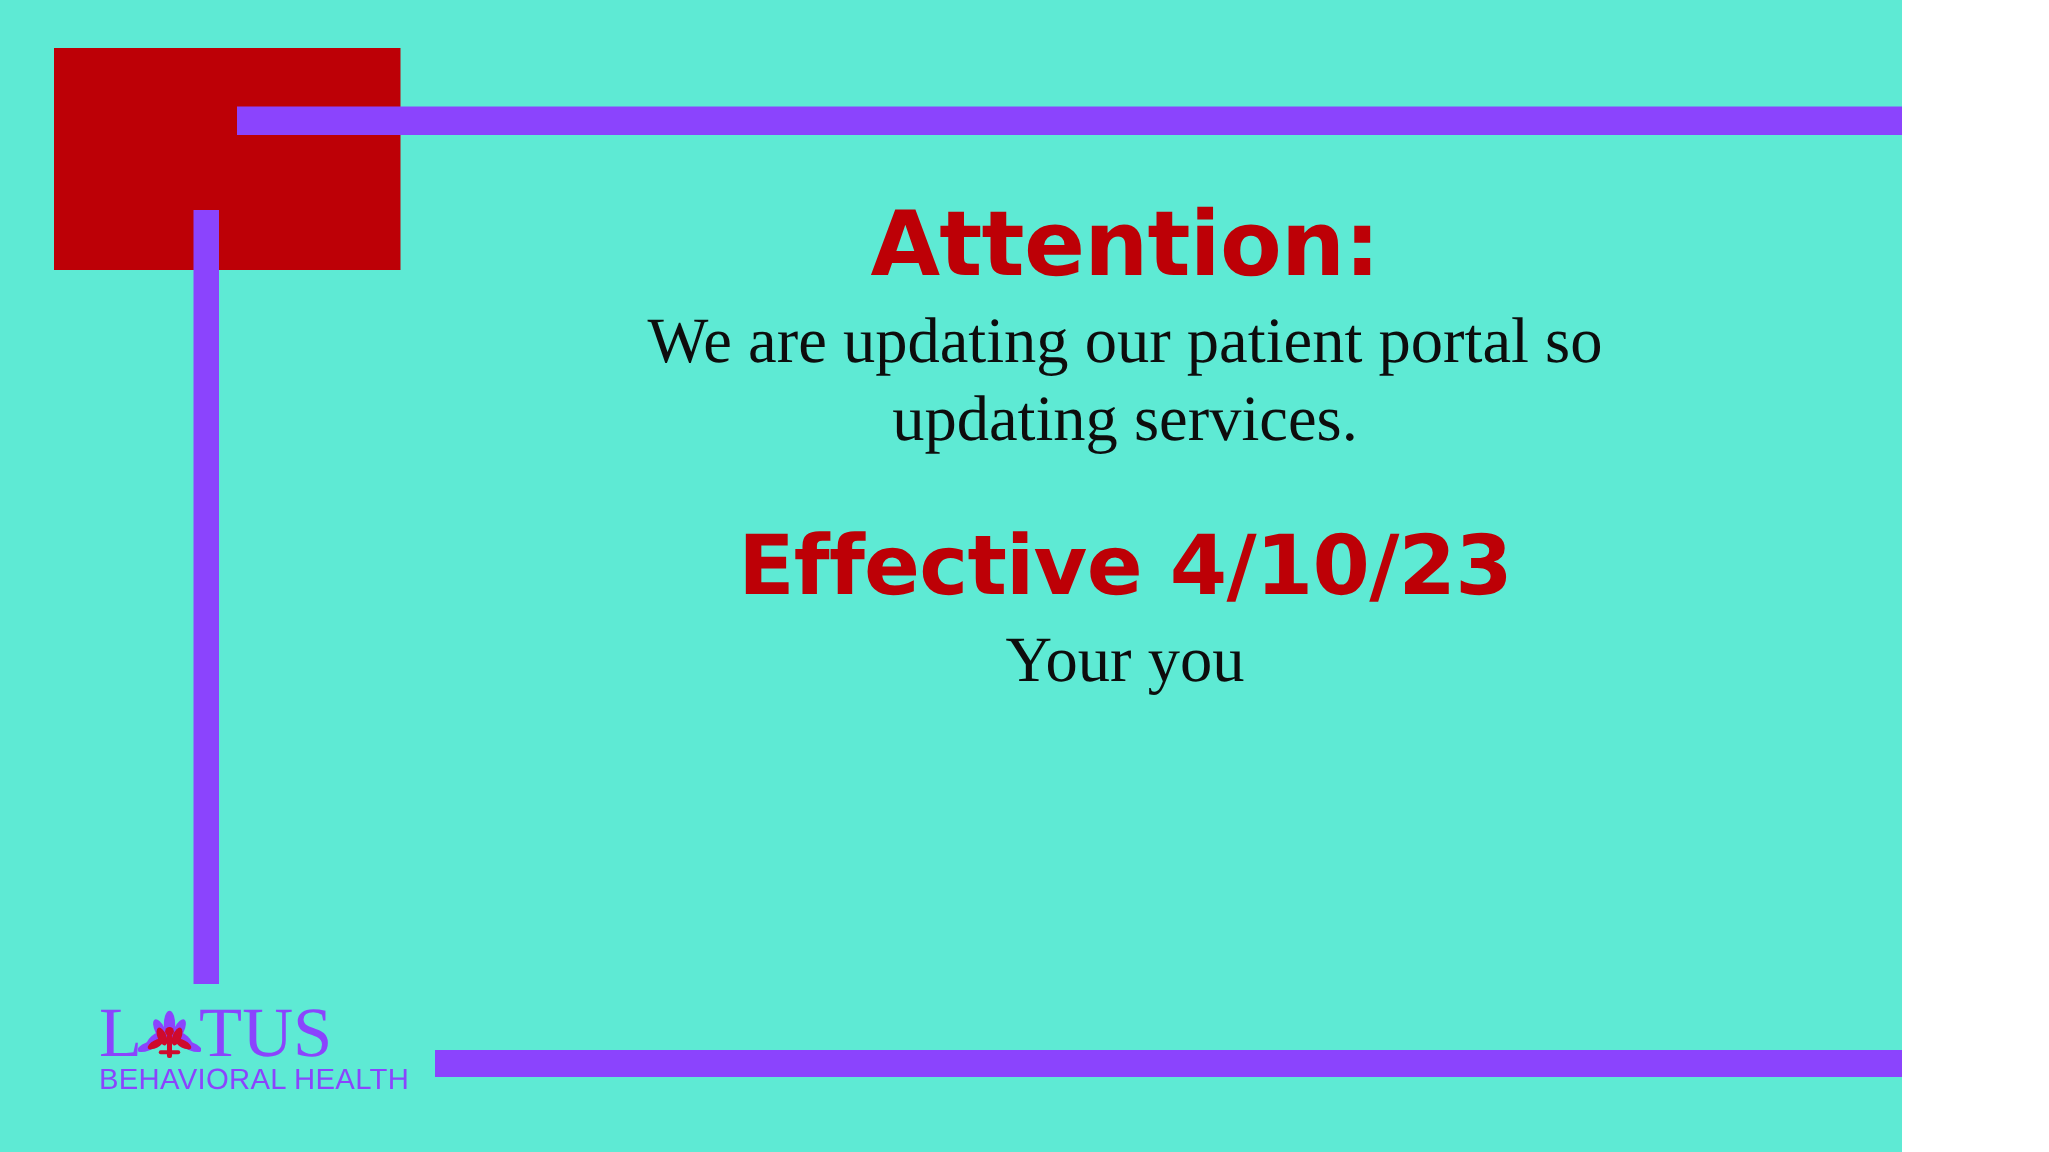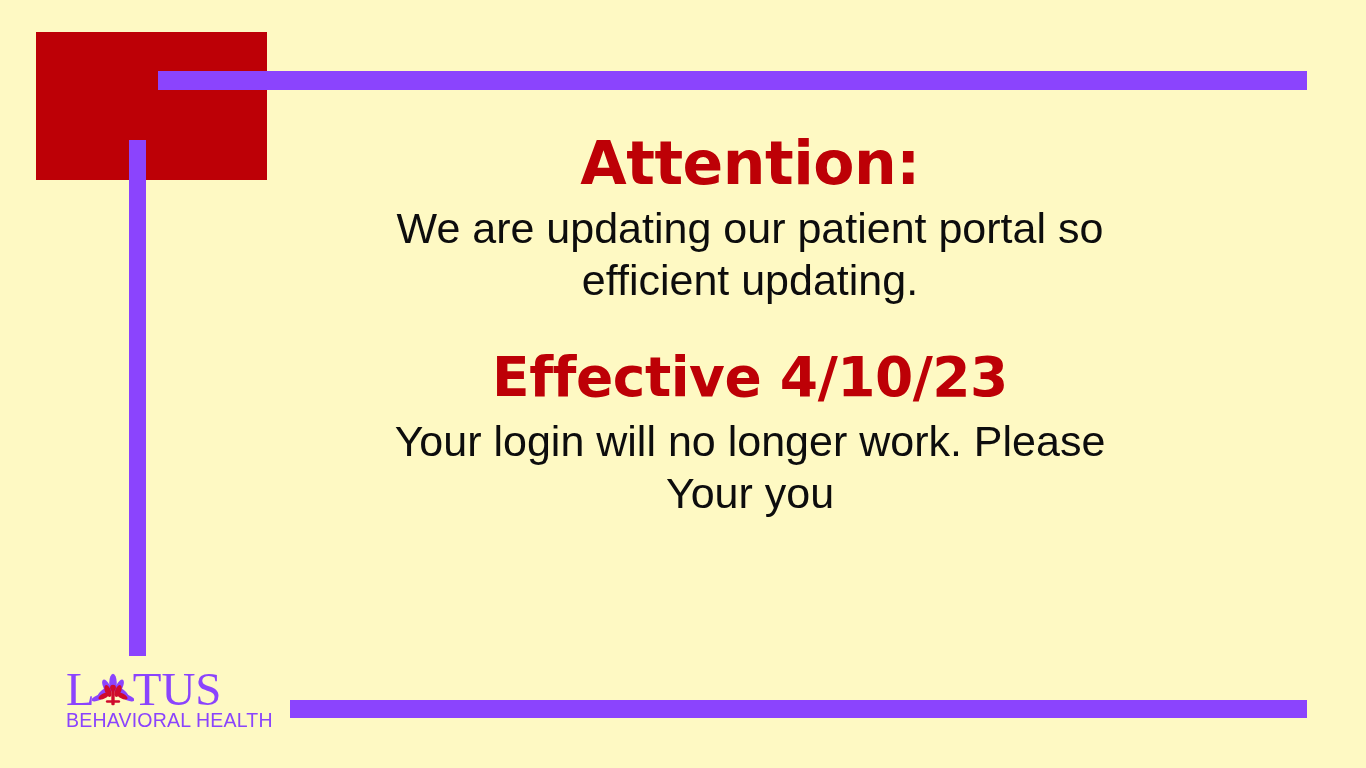--- a/index.html
+++ b/index.html
@@ -6,23 +6,23 @@
   html, body {
     margin: 0;
     padding: 0;
     background: #ffffff;
   }
   body {
     font-family: "Liberation Sans", sans-serif;
   }
   #slide {
     position: relative;
-    width: 1366px;
+    width: 1268px;
     height: 768px;
-    background: #fef9c3;
+    background: #5eead4;
     overflow: hidden;
   }
 
   
   .red-block {
     position: absolute;
     left: 36px;
     top: 32px;
     width: 231px;
     height: 148px;
@@ -70,21 +70,21 @@
     color: #bd0006;
     font-family: "DejaVu Sans", sans-serif;
     font-weight: bold;
     font-size: 60px;
     line-height: 1.06;
     letter-spacing: -0.5px;
     margin: 0 0 6px 0;
   }
   .body-text {
     color: #0d0d0d;
-    font-family: Liberation Sans, sans-serif;
+    font-family: Liberation Serif, serif;
     font-weight: 400;
     font-size: 43px;
     line-height: 1.22;
     margin: 0;
     padding: 0 10px;
   }
   .spacer-gap {
     height: 40px;
   }
   .subhead {
@@ -144,24 +144,23 @@
 <div id="slide">
 
   <div class="red-block"></div>
   <div class="bar-top"></div>
   <div class="bar-vertical"></div>
   <div class="bar-bottom"></div>
 
   <div class="message">
     <p class="headline">Attention:</p>
     <p class="body-text">We are updating our patient portal so</p>
-    <p class="body-text">efficient updating.</p>
+    <p class="body-text">updating services.</p>
     <div class="spacer-gap"></div>
     <p class="subhead">Effective 4/10/23</p>
-    <p class="body-text">Your login will no longer work. Please</p>
     <p class="body-text">Your you</p>
   </div>
 
   <div class="logo">
     <div class="logo-wordmark">
       <span class="logo-word">L</span>
       <span class="logo-mark">
         <svg viewBox="0 0 100 100" width="42" height="42" aria-hidden="true">
           <g>
 

